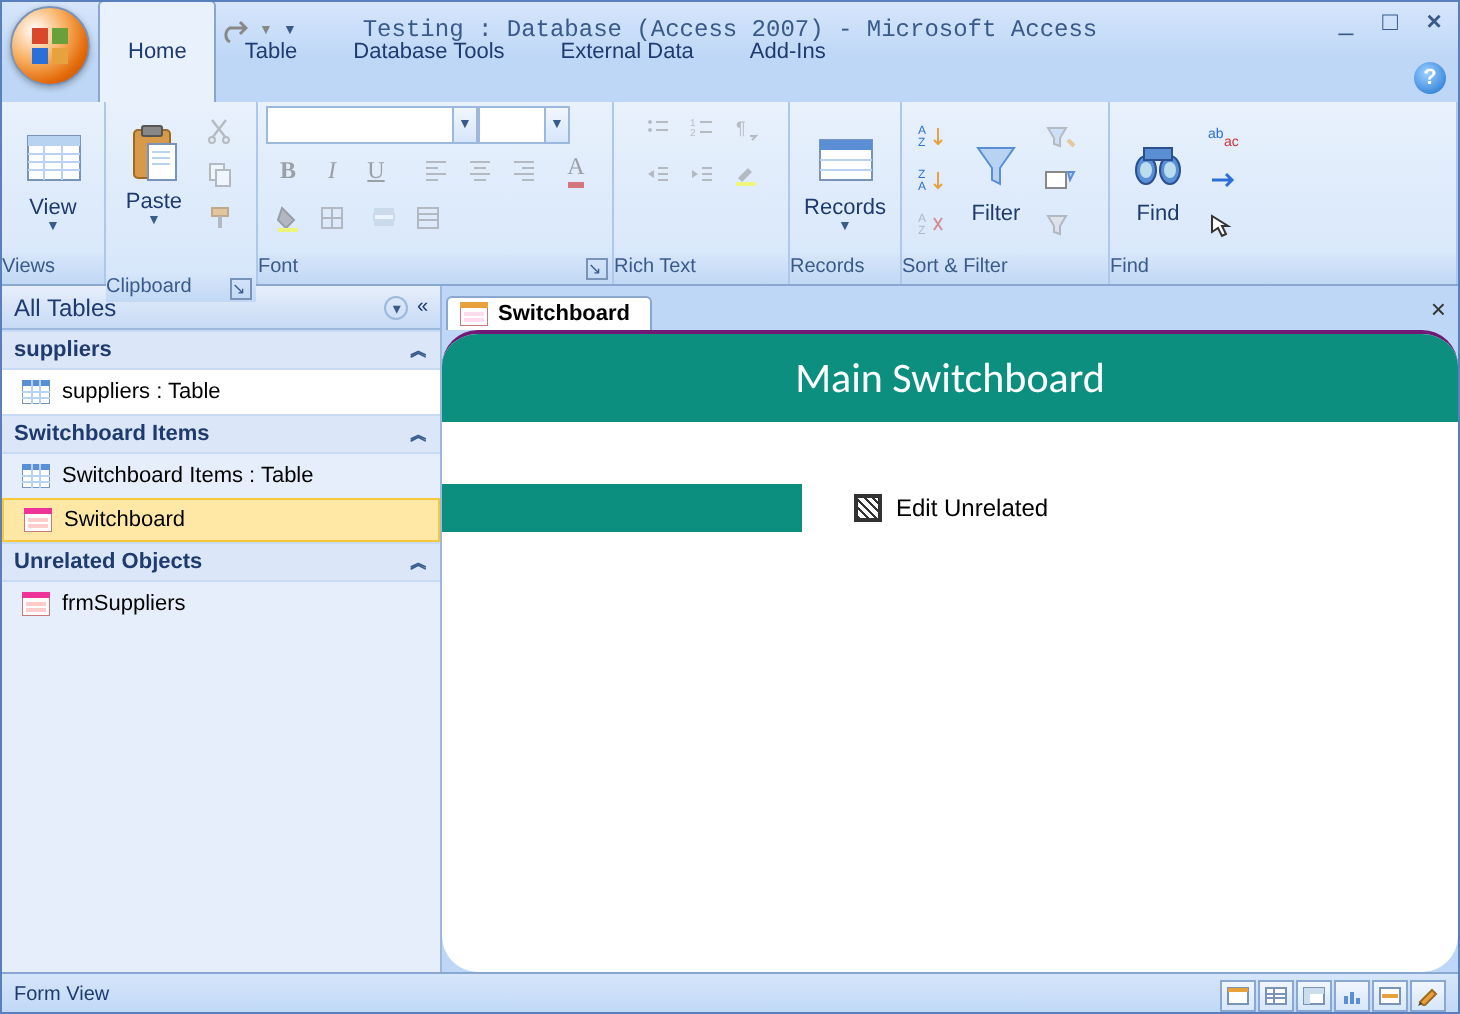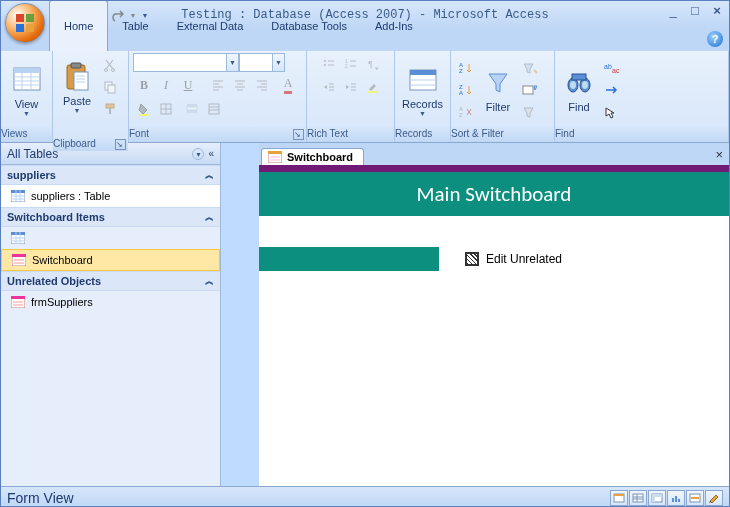--- a/index.html
+++ b/index.html
@@ -32,45 +32,45 @@
 .bigbtn .ico { width: 32px; height: 32px; display: flex; align-items: center; justify-content: center; }
 .bigbtn .lbl { font-size: 11px; color: #1e3a6e; margin-top: 2px; }
 .smallbtn { width: 22px; height: 22px; display: flex; align-items: center; justify-content: center; border: 1px solid transparent; border-radius: 2px; font-size: 12px; color: #555; }
 .smallbtn.disabled { opacity: 0.5; }
 .col { display: flex; flex-direction: column; gap: 0px; }
 .row { display: flex; gap: 0px; }
 .fontbox { width: 94px; height: 19px; background: #fff; border: 1px solid #9db8dd; font-size: 11px; }
 .dd { width: 12px; height: 19px; background: linear-gradient(#f1f6fd,#d6e6fa); border: 1px solid #9db8dd; border-left: none; font-size: 7px; display: flex; align-items: center; justify-content: center; color: #3a5a8a; }
 
 
-.mainarea { display: flex; height: calc(507px - 28px - 22px - 92px - 22px); gap: 38px; }
+.mainarea { display: flex; height: calc(507px - 28px - 22px - 92px - 22px); }
 .navpane { width: 220px; background: #e6eefb; border-right: 1px solid #9db8dd; display: flex; flex-direction: column; }
 .nav-header { height: 22px; background: linear-gradient(to bottom,#e6eefb,#c7dbf5); border-bottom: 1px solid #9db8dd; display: flex; align-items: center; padding: 0 6px; font-size: 12px; color: #1e3a6e; }
 .nav-header .sp { margin-left: auto; display: flex; gap: 4px; }
 .nav-header .ddico { font-size: 8px; color: #3a5a8a; border: 1px solid #9db8dd; border-radius: 50%; width: 12px; height: 12px; line-height: 11px; text-align: center; }
 .nav-section { background: #dbe7f8; border-top: 1px solid #c7dbf5; border-bottom: 1px solid #c7dbf5; height: 20px; display: flex; align-items: center; padding: 0 6px; font-size: 11px; color: #1e3a6e; font-weight: bold; }
 .nav-section .chev { margin-left: auto; font-size: 9px; color: #3a5a8a; }
 .nav-item { height: 22px; display: flex; align-items: center; padding: 0 6px 0 10px; font-size: 11px; gap: 6px; }
 .nav-item.sel { background: #ffe8a6; border: 1px solid #f7c839; }
 .nav-item .tico { width: 14px; height: 12px; }
 
 .docarea { flex: 1; background: #bed7f6; display: flex; flex-direction: column; }
 .doctabs { height: 22px; display: flex; align-items: flex-end; padding-left: 2px; padding-top: 2px; background: #bed7f6; position: relative; }
 .doctab { background: #fff; border: 1px solid #89a7d1; border-bottom: none; border-radius: 3px 3px 0 0; padding: 2px 10px 2px 6px; font-size: 11px; display: flex; align-items: center; gap: 5px; }
 .doctab .formico { width: 14px; height: 12px; }
 .doctabs .closex { position: absolute; right: 6px; top: 4px; font-size: 13px; color: #333; font-family: Arial; }
-.doc-body { flex: 1; background: #fff; border-top: 7px solid #701a75; position: relative; overflow: hidden; }
+.doc-body { flex: 1; background: #fff; border-top: 2px solid #701a75; position: relative; overflow: hidden; border-radius: 18px; }
 .sb-title { background: #0d8f80; height: 44px; display: flex; align-items: center; justify-content: center; color: #fff; font-size: 21px; font-family: Calibri, sans-serif; }
 .sb-row { display: flex; align-items: center; height: 30px; margin-top: 28px; }
 .sb-bar { width: 180px; height: 24px; background: #0d8f80; }
 .sb-btn-ico { width: 14px; height: 14px; border: 2px solid #333; margin-left: 26px; background: repeating-linear-gradient(45deg,#333,#333 1px, transparent 1px, transparent 3px); }
 .sb-btn-lbl { font-size: 12px; margin-left: 7px; }
 
 
-.statusbar { height: 22px; background: linear-gradient(to bottom,#d6e6fa,#bed7f6); border-top: 1px solid #89a7d1; display: flex; align-items: center; padding: 0 6px; font-size: 14px; color: #1e3a6e; }
+.statusbar { height: 22px; background: linear-gradient(to bottom,#d6e6fa,#bed7f6); border-top: 1px solid #89a7d1; display: flex; align-items: center; padding: 0 6px; font-size: 10px; color: #1e3a6e; }
 .statusbar .viewbtns { margin-left: auto; display: flex; gap: 1px; }
 .statusbar .vb { width: 18px; height: 16px; border: 1px solid #89a7d1; background: linear-gradient(#f1f6fd,#d6e6fa); display: flex; align-items: center; justify-content: center; }
 
 svg { display: block; }
 </style>
 </head>
 <body>
 
 <div class="titlebar">
   <div class="office-button">
@@ -108,22 +108,22 @@
   <div class="win-controls">
     <div class="wc">_</div>
     <div class="wc">□</div>
     <div class="wc" style="font-weight:bold;">×</div>
   </div>
 </div>
 
 <div class="tabstrip">
   <div class="tab active">Home</div>
   <div class="tab">Table</div>
+  <div class="tab">Database Tools</div>
   <div class="tab">External Data</div>
-  <div class="tab">Database Tools</div>
   <div class="tab">Add-Ins</div>
   <div class="help">?</div>
 </div>
 
 <div class="ribbon">
 
   <div class="group" style="width:52px;">
     <div class="group-body">
       <div class="bigbtn">
         <div class="ico">
@@ -458,20 +458,21 @@
       </div>
     <div class="nav-item">
       <svg class="tico" viewBox="0 0 14 12">
           <rect x="0" y="0" width="14" height="12" fill="#fff" stroke="#7a93b9"></rect>
           <rect x="0" y="0" width="14" height="3" fill="#5a8fd6"></rect>
           <line x1="0" y1="6" x2="14" y2="6" stroke="#b8d3f1"></line>
           <line x1="0" y1="9" x2="14" y2="9" stroke="#b8d3f1"></line>
           <line x1="5" y1="0" x2="5" y2="12" stroke="#b8d3f1"></line>
           <line x1="9" y1="0" x2="9" y2="12" stroke="#b8d3f1"></line>
         </svg>
+      <span>Switchboard Items : Table</span>
     </div>
     <div class="nav-item sel">
       <svg class="tico" viewBox="0 0 14 12">
           <rect x="0" y="0" width="14" height="12" fill="#fff" stroke="#c77"></rect>
           <rect x="0" y="0" width="14" height="3" fill="#e39"></rect>
           <rect x="2" y="5" width="10" height="2" fill="#fcc"></rect>
           <rect x="2" y="8" width="10" height="2" fill="#fcc"></rect>
         </svg>
       <span>Switchboard</span>
     </div>

